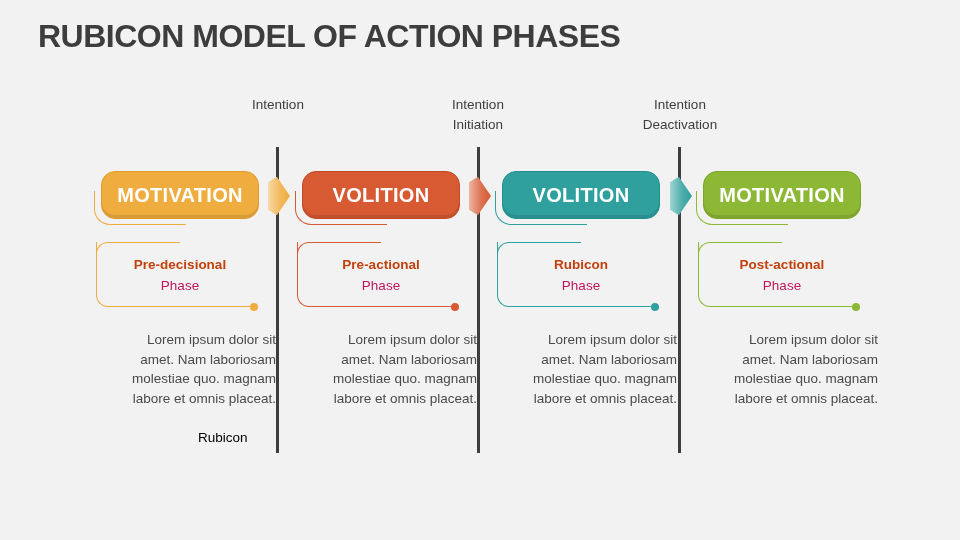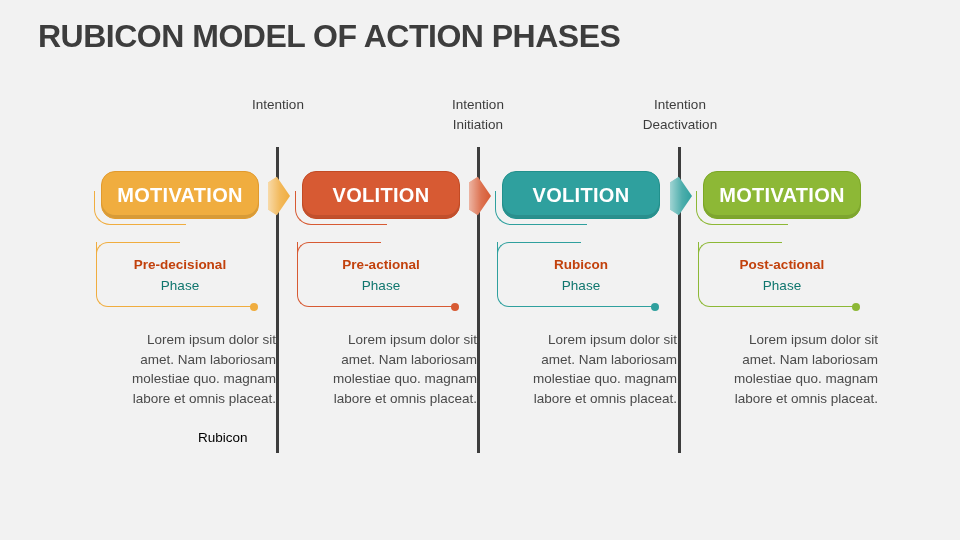--- a/index.html
+++ b/index.html
@@ -66,21 +66,21 @@
   .bracket-dot{
     position:absolute;left:170px;top:303px;width:8px;height:8px;
     border-radius:50%;background:var(--accent);
   }
   .phase-name{
     position:absolute;left:0;top:255px;width:200px;text-align:center;
     font-size:13.5px;font-weight:700;color:#c2410c;line-height:20px;
   }
   .phase-word{
     position:absolute;left:0;top:276px;width:200px;text-align:center;
-    font-size:13.5px;color:#0f766e;line-height:20px;
+    font-size:13.5px;color:#be185d;line-height:20px;
   }
   .phase-desc{
     position:absolute;left:4px;top:330px;width:192px;text-align:right;
     font-size:13.5px;line-height:19.5px;color:#4A4A4A;
   }
 </style>
 </head>
 <body>
 
 <div class="slide-title">RUBICON MODEL OF ACTION PHASES</div>

